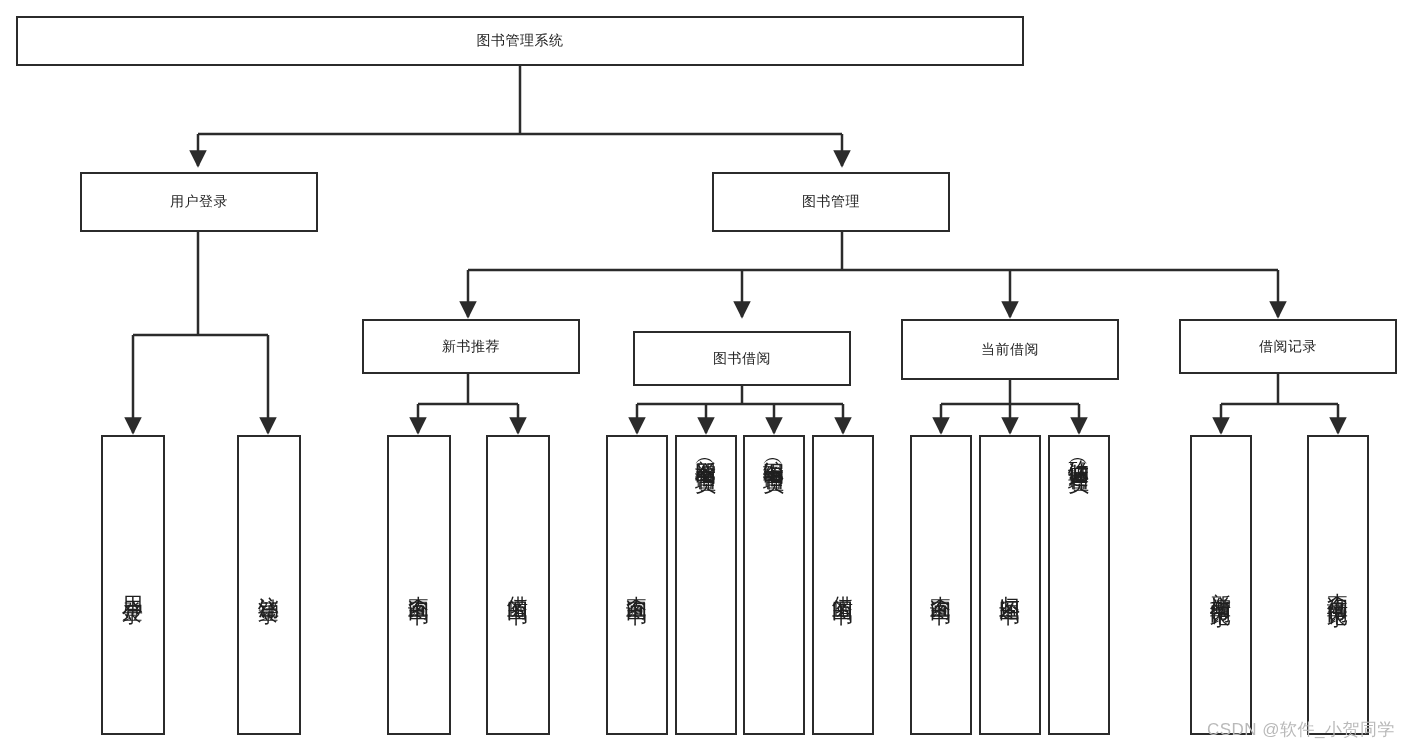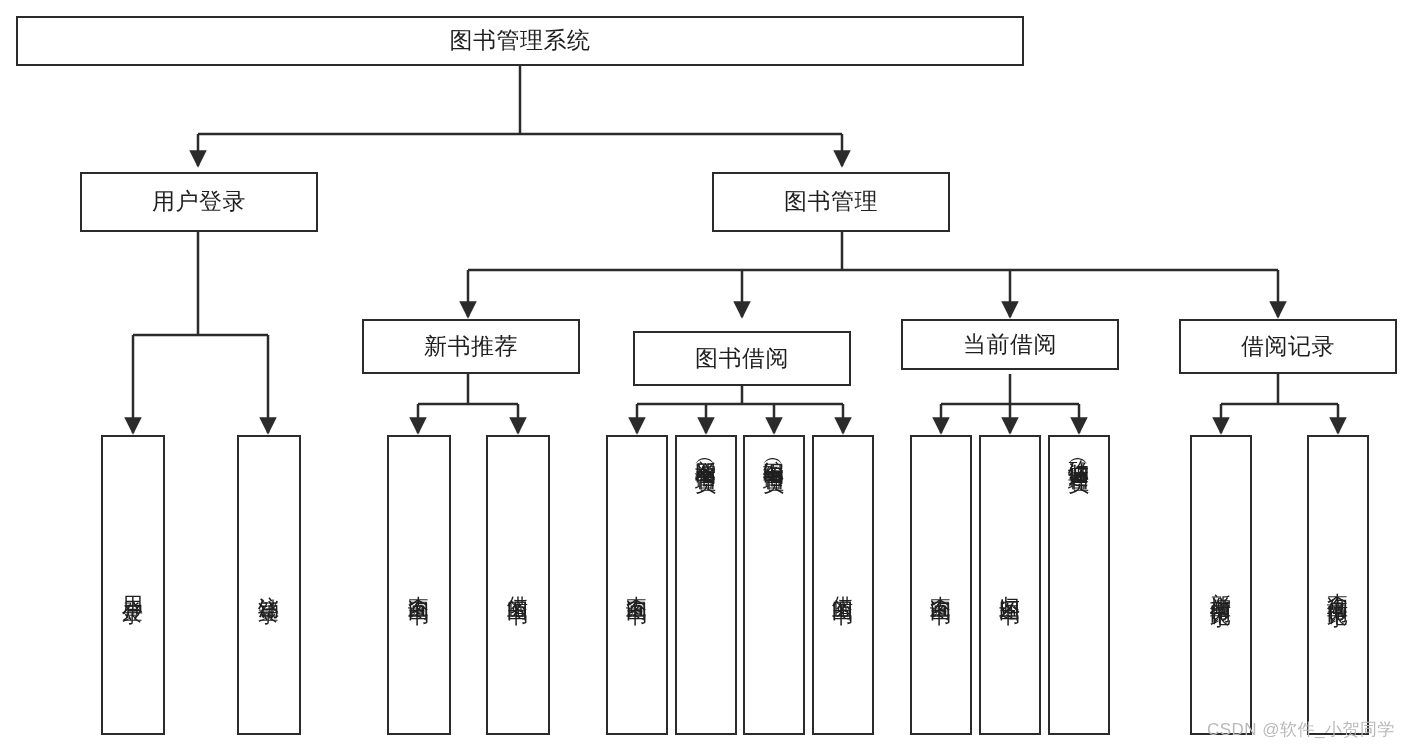--- a/index.html
+++ b/index.html
@@ -34,21 +34,21 @@
     align-items: center;
     justify-content: center;
     color: #1f1f1f;
   }
   .node .label {
     display: block;
     text-align: center;
     line-height: 1.12;
   }
   .node.horiz .label {
-    font-size: 23px;
+    font-size: 14px;
     letter-spacing: 0.5px;
   }
   .node.vert {
     align-items: flex-start;
     padding-top: 6px;
   }
   .node.vert .label {
     writing-mode: vertical-rl;
     text-orientation: upright;
     font-size: 21px;
@@ -142,21 +142,21 @@
   </div>
 
   <div class="node horiz" style="left:362px; top:319px; width:218px; height:55px;">
     <span class="label">新书推荐</span>
   </div>
 
   <div class="node horiz" style="left:633px; top:331px; width:218px; height:55px;">
     <span class="label">图书借阅</span>
   </div>
 
-  <div class="node horiz" style="left:901px; top:319px; width:218px; height:51px;">
+  <div class="node horiz" style="left:901px; top:319px; width:218px; height:61px;">
     <span class="label">当前借阅</span>
   </div>
 
   <div class="node horiz" style="left:1170px; top:319px; width:218px; height:55px;margin-left:9px;">
     <span class="label">借阅记录</span>
   </div>
 
   <div class="node vert centerv" style="left:101px; top:435px; width:64px; height:300px;">
     <span class="label">用户登录</span>
   </div>

